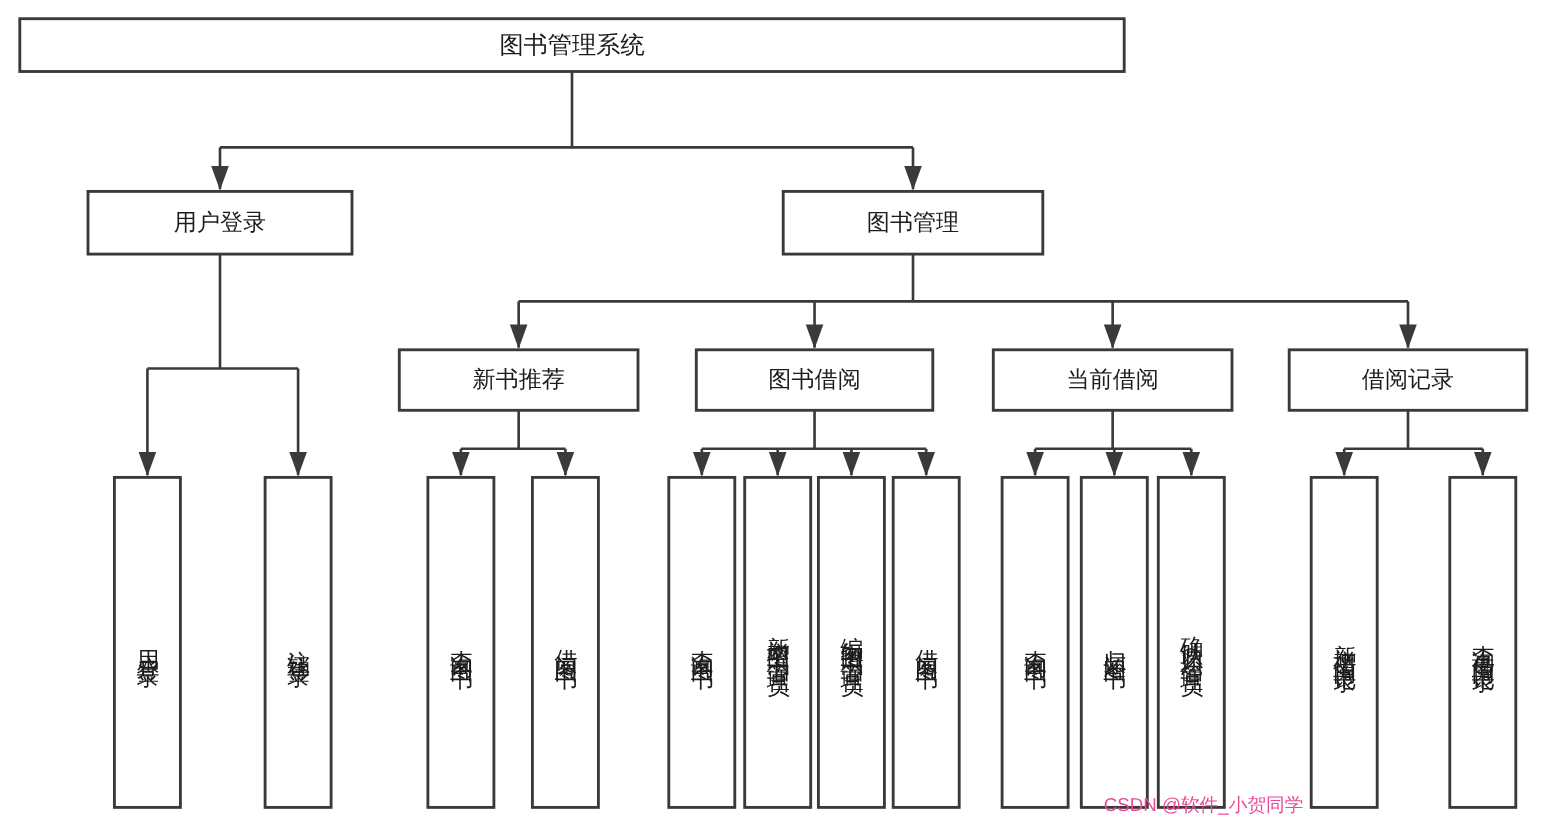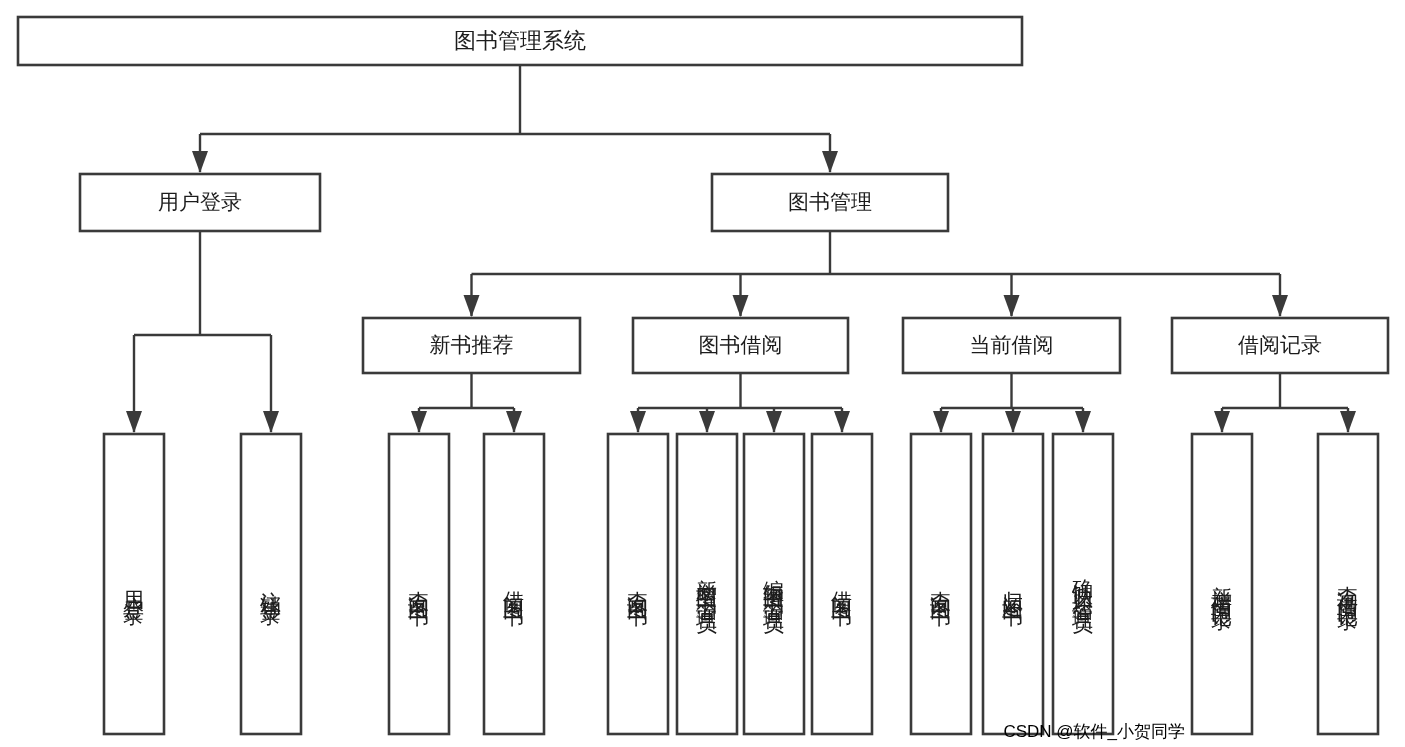--- a/index.html
+++ b/index.html
@@ -71,21 +71,21 @@
     align-items: center;
     justify-content: center;
     pointer-events: none;
   }
   .watermark {
     position: absolute;
     right: 8px;
     bottom: 4px;
     font-family: "Liberation Sans", "DejaVu Sans", sans-serif;
     font-size: 17px;
-    color: #000000;
+    color: #ec4899;
     white-space: nowrap;
     user-select: none;
   }
 </style>
 </head>
 <body>
 
 <div id="diagram-root">
   <svg class="flow" viewBox="0 0 1405 747">
     <g id="connectors-layer">

